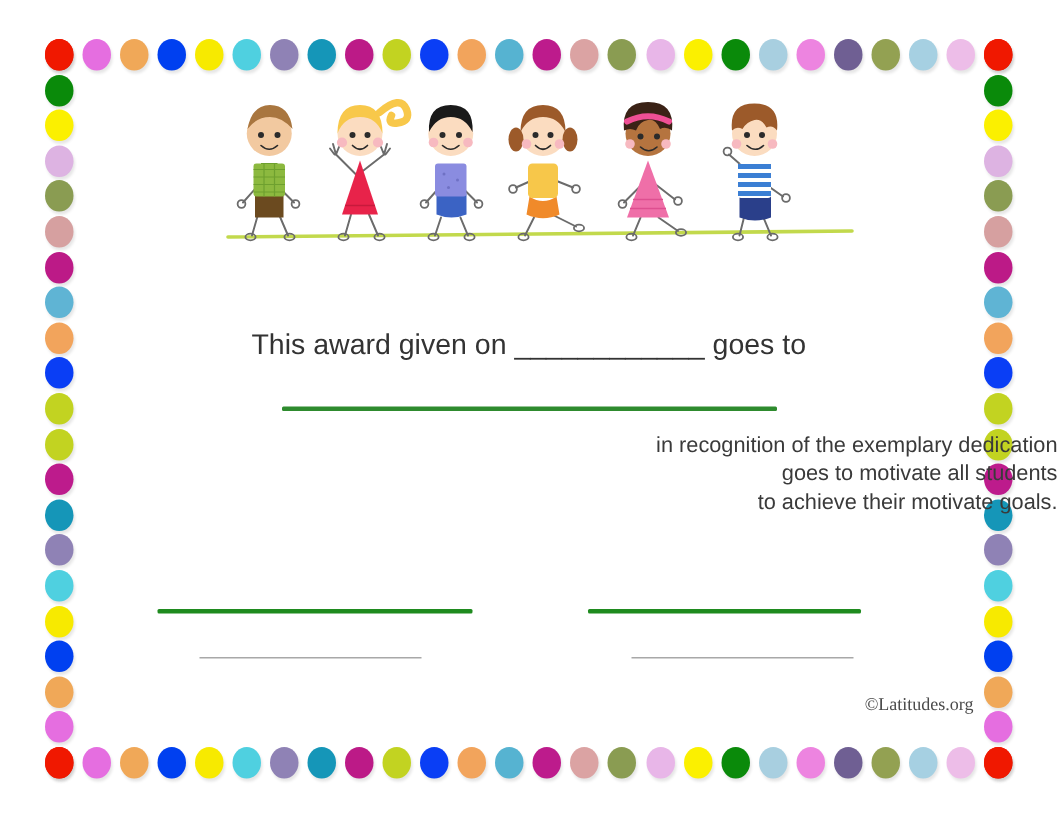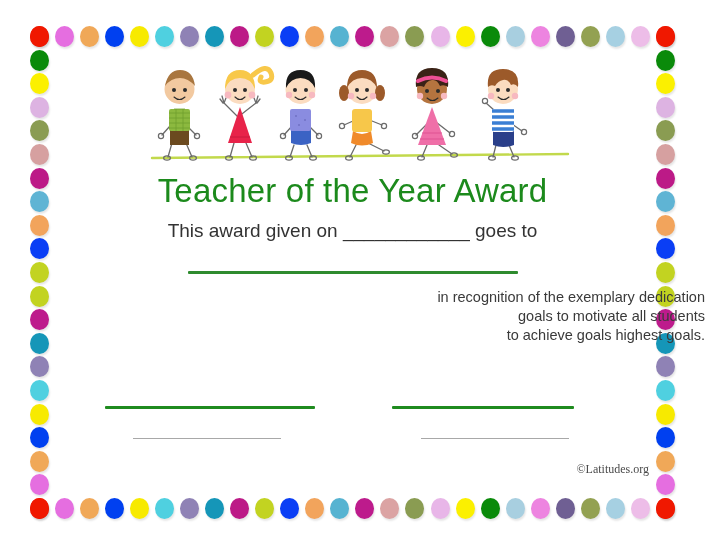--- a/index.html
+++ b/index.html
@@ -355,30 +355,29 @@
       <circle cx="353" cy="34" r="15" fill="#fbdcc0"></circle>
       <path d="M338 32 q-2 -18 15 -18 q17 0 15 18 q-3 -4 -7 -2 q-3 -6 -8 -5 q-5 1 -8 6 q-4 -2 -7 1 Z" fill="#9c5a2a"></path>
       <circle class="ey" cx="348" cy="35" r="2"></circle>
       <circle class="ey" cx="358" cy="35" r="2"></circle>
       <circle class="ch" cx="341" cy="41" r="3.2"></circle>
       <circle class="ch" cx="365" cy="41" r="3.2"></circle>
       <path class="mt" d="M348 42 q5.5 5 11 0"></path>
     </g>
   </svg>
 
-  <div id="title">Teacher of the Year Award</div>
 
   <div id="given-line">This award given on ____________ goes to</div>
 
   <div id="name-rule"></div>
 
   <div id="recognition">
     <div>in recognition of the exemplary dedication</div>
-    <div>goals to motivate all students</div>
-    <div>to achieve goals highest goals.</div>
+    <div>goes to motivate all students</div>
+    <div>to achieve their motivate goals.</div>
   </div>
 
   <div class="sig-green" id="sig-green-left"></div>
   <div class="sig-green" id="sig-green-right"></div>
   <div class="sig-gray" id="sig-gray-left"></div>
   <div class="sig-gray" id="sig-gray-right"></div>
 
   <div id="copyright">©Latitudes.org</div>
 </div>
 

